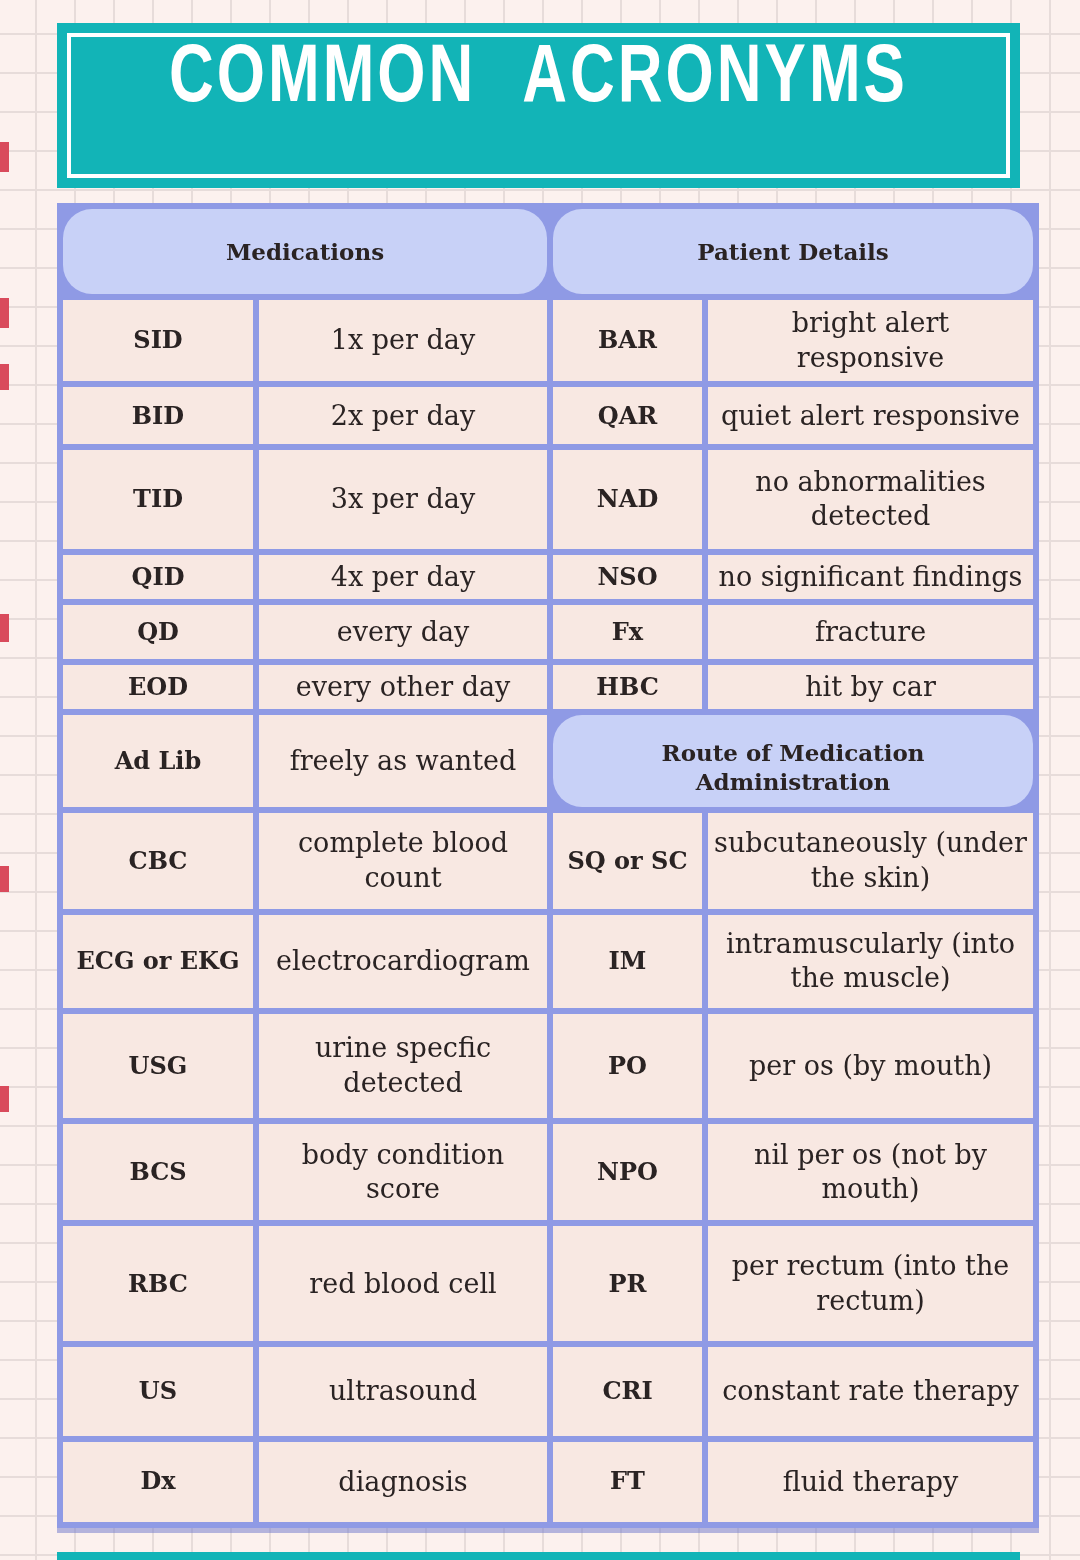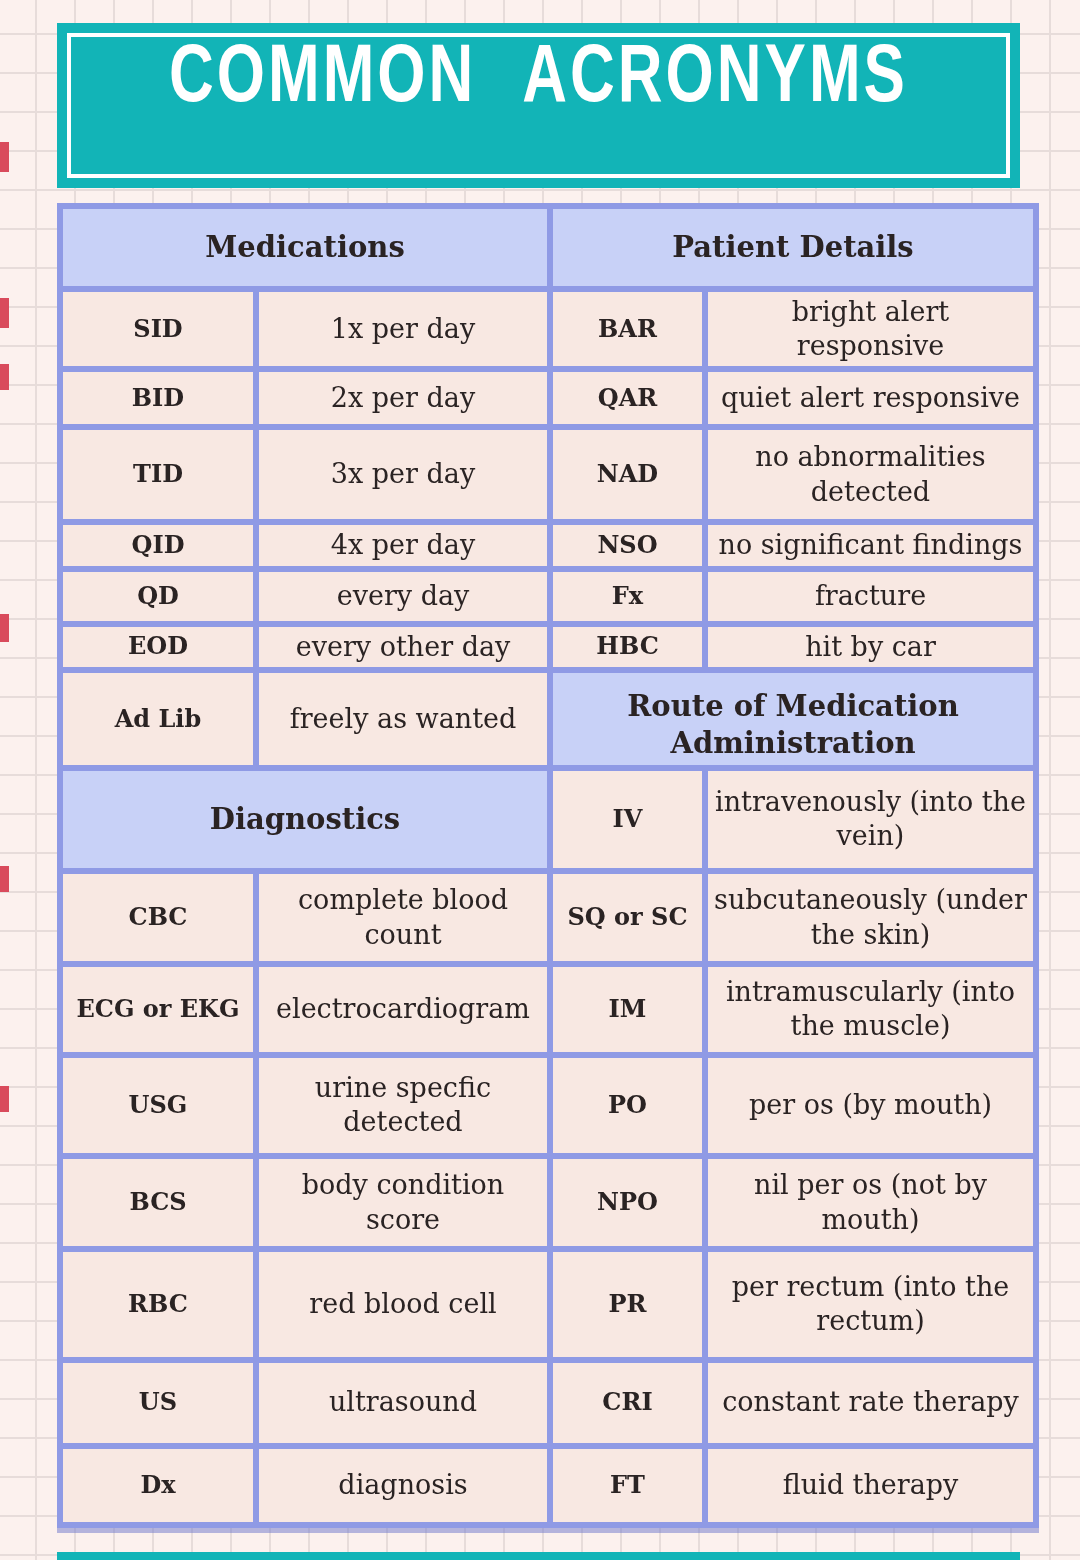--- a/index.html
+++ b/index.html
@@ -46,21 +46,21 @@
     box-shadow:0 5px 0 rgba(120,128,205,0.55);
   }
   col.c1{width:190px;} col.c2{width:288px;} col.c3{width:149px;} col.c4{width:325px;}
   th,td{
     text-align:center;vertical-align:middle;
     padding:2px 6px;overflow:hidden;
     line-height:1.28;
   }
   th{
     background:var(--header,#c8d1f7);
-    font-size:29px;font-weight:bold;
+    font-size:23px;font-weight:bold;border-radius:29px;
   }
   td{
     background:var(--cell,#f8e8e2);
     font-size:27px;font-weight:normal;
   }
   td.ac{font-weight:bold;font-size:24px;}
   .wrap-narrow{display:inline-block;max-width:340px;margin-top:12px;}
   .wrap-cbc{display:inline-block;max-width:210px;}
   
   tr.h-sec{height:76px;} tr.r1{height:56px;} tr.r2{height:51px;} tr.r3{height:88px;}
@@ -130,25 +130,20 @@
       <td class="ac">HBC</td>
       <td>hit by car</td>
     </tr>
 
     <tr class="r7">
       <td class="ac">Ad Lib</td>
       <td>freely as wanted</td>
       <th colspan="2"><span class="wrap-narrow">Route of Medication Administration</span></th>
     </tr>
 
-    <tr class="r8">
-      <th colspan="2">Diagnostics</th>
-      <td class="ac">IV</td>
-      <td>intravenously (into the vein)</td>
-    </tr>
 
     <tr class="r9">
       <td class="ac">CBC</td>
       <td><span class="wrap-cbc">complete blood count</span></td>
       <td class="ac">SQ or SC</td>
       <td>subcutaneously (under the skin)</td>
     </tr>
     <tr class="r10">
       <td class="ac">ECG or EKG</td>
       <td>electrocardiogram</td>

